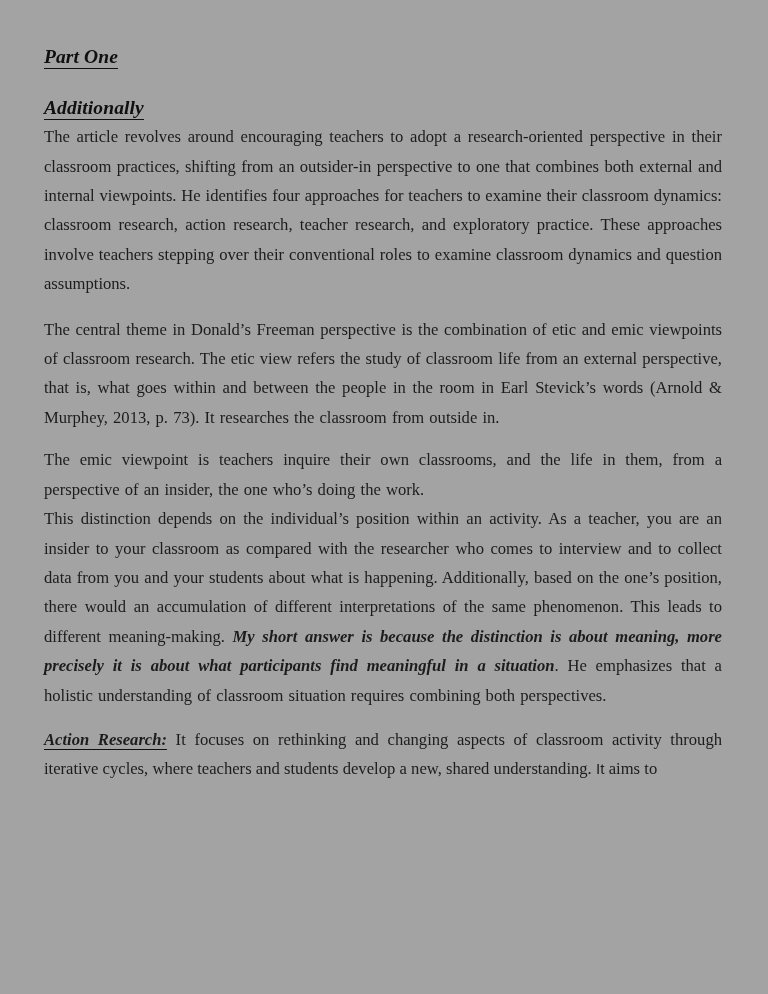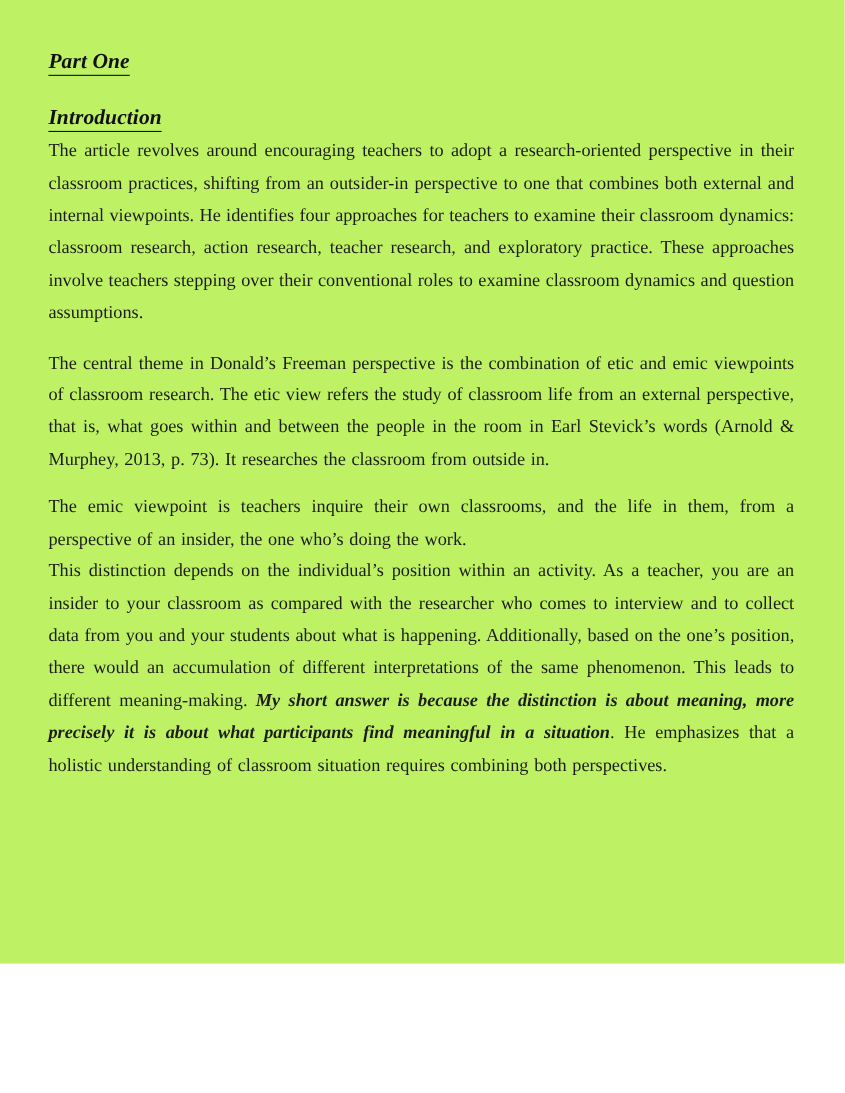--- a/index.html
+++ b/index.html
@@ -11,22 +11,22 @@
     width: 768px;
     height: 994px;
     font-family: "Liberation Serif", "DejaVu Serif", serif;
     color: #1a1a1a;
     -webkit-font-smoothing: antialiased;
   }
 
   .page {
     position: relative;
     width: 768px;
-    height: 876px;
-    background: #bef264;
+    height: 994px;
+    background: #a3a3a3;
     box-sizing: border-box;
     padding: 40px 46px 0 44px;
     overflow: hidden;
   }
 
   .doc-body {
     width: 678px;
   }
 
   
@@ -84,27 +84,28 @@
   }
 </style>
 </head>
 <body>
 
 <div class="page">
   <div class="doc-body">
 
     <h1 class="heading h-part-one"><span class="h-text">Part One</span></h1>
 
-    <h2 class="heading h-intro"><span class="h-text">Introduction</span></h2>
+    <h2 class="heading h-intro"><span class="h-text">Additionally</span></h2>
 
     <p class="para justify p-intro">The article revolves around encouraging teachers to adopt a research-oriented perspective in their classroom practices, shifting from an outsider-in perspective to one that combines both external and internal viewpoints. He identifies four approaches for teachers to examine their classroom dynamics: classroom research, action research, teacher research, and exploratory practice.  These approaches involve teachers stepping over their conventional roles to examine classroom dynamics and question assumptions.</p>
 
 
     <p class="para justify loose p-central">The central theme in Donald’s Freeman perspective is the combination of etic and emic viewpoints of classroom research. The etic view refers the study of classroom life from an external perspective, that is, what goes within and between the people in the room in Earl Stevick’s words (Arnold &amp; Murphey, 2013, p. 73). It researches the classroom from outside in.</p>
 
     <p class="para justify loose p-emic-vp">The emic viewpoint is teachers inquire their own classrooms, and the life in them, from a perspective of an insider, the one who’s doing the work.</p>
 
     <p class="para justify loose p-distinct"><span>This distinction depends on the individual’s position within an activity. As a teacher, you are an insider to your classroom as compared with the researcher who comes to interview and to collect data from you and your students about what is happening. Additionally, based on the one’s position, there would an accumulation of different interpretations of the same phenomenon. This leads to different meaning-making. </span><span class="bi">My short answer is because the distinction is about meaning, more precisely it is about what participants find meaningful in a situation</span><span>. He emphasizes that a holistic understanding of classroom situation requires combining both perspectives.</span></p>
 
 
+    <p class="para justify p-action"><span class="biu">Action Research:</span><span> It focuses on rethinking and changing aspects of classroom activity through iterative cycles, where teachers and students develop a new, shared understanding. </span><span class="sans-it">It</span><span> aims to</span></p>
 
   </div>
 </div>
 
 </body></html>

